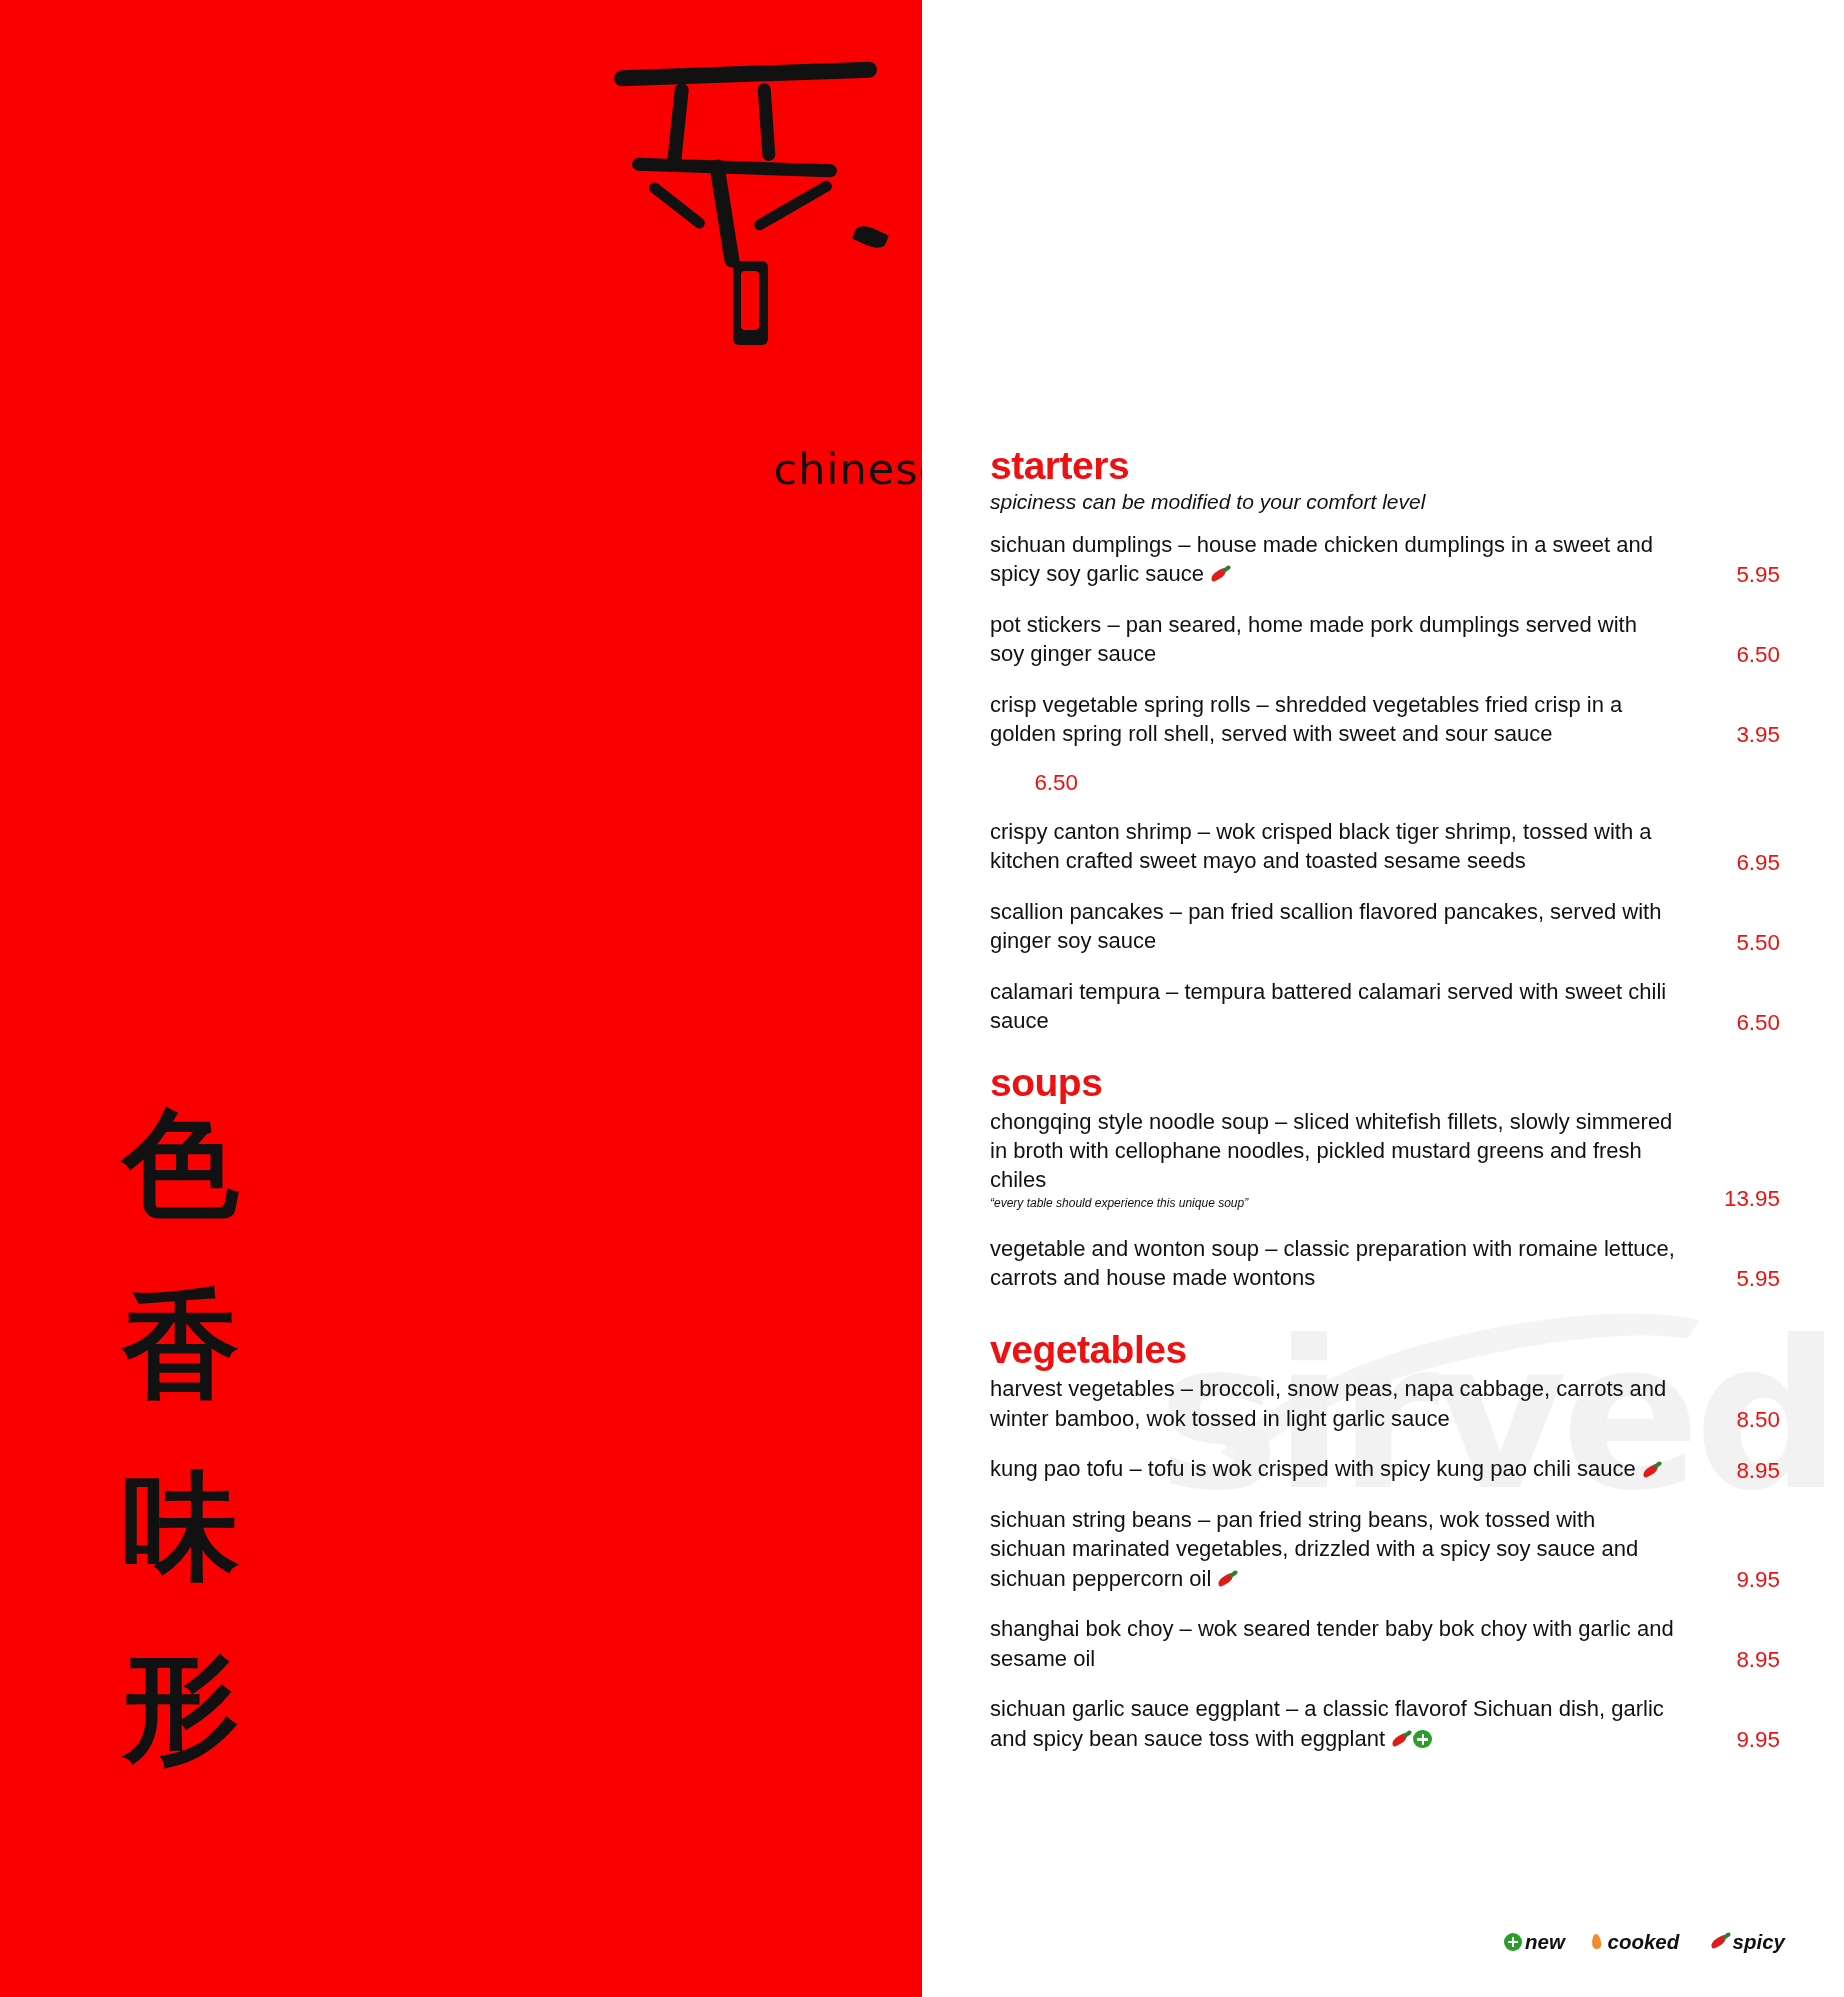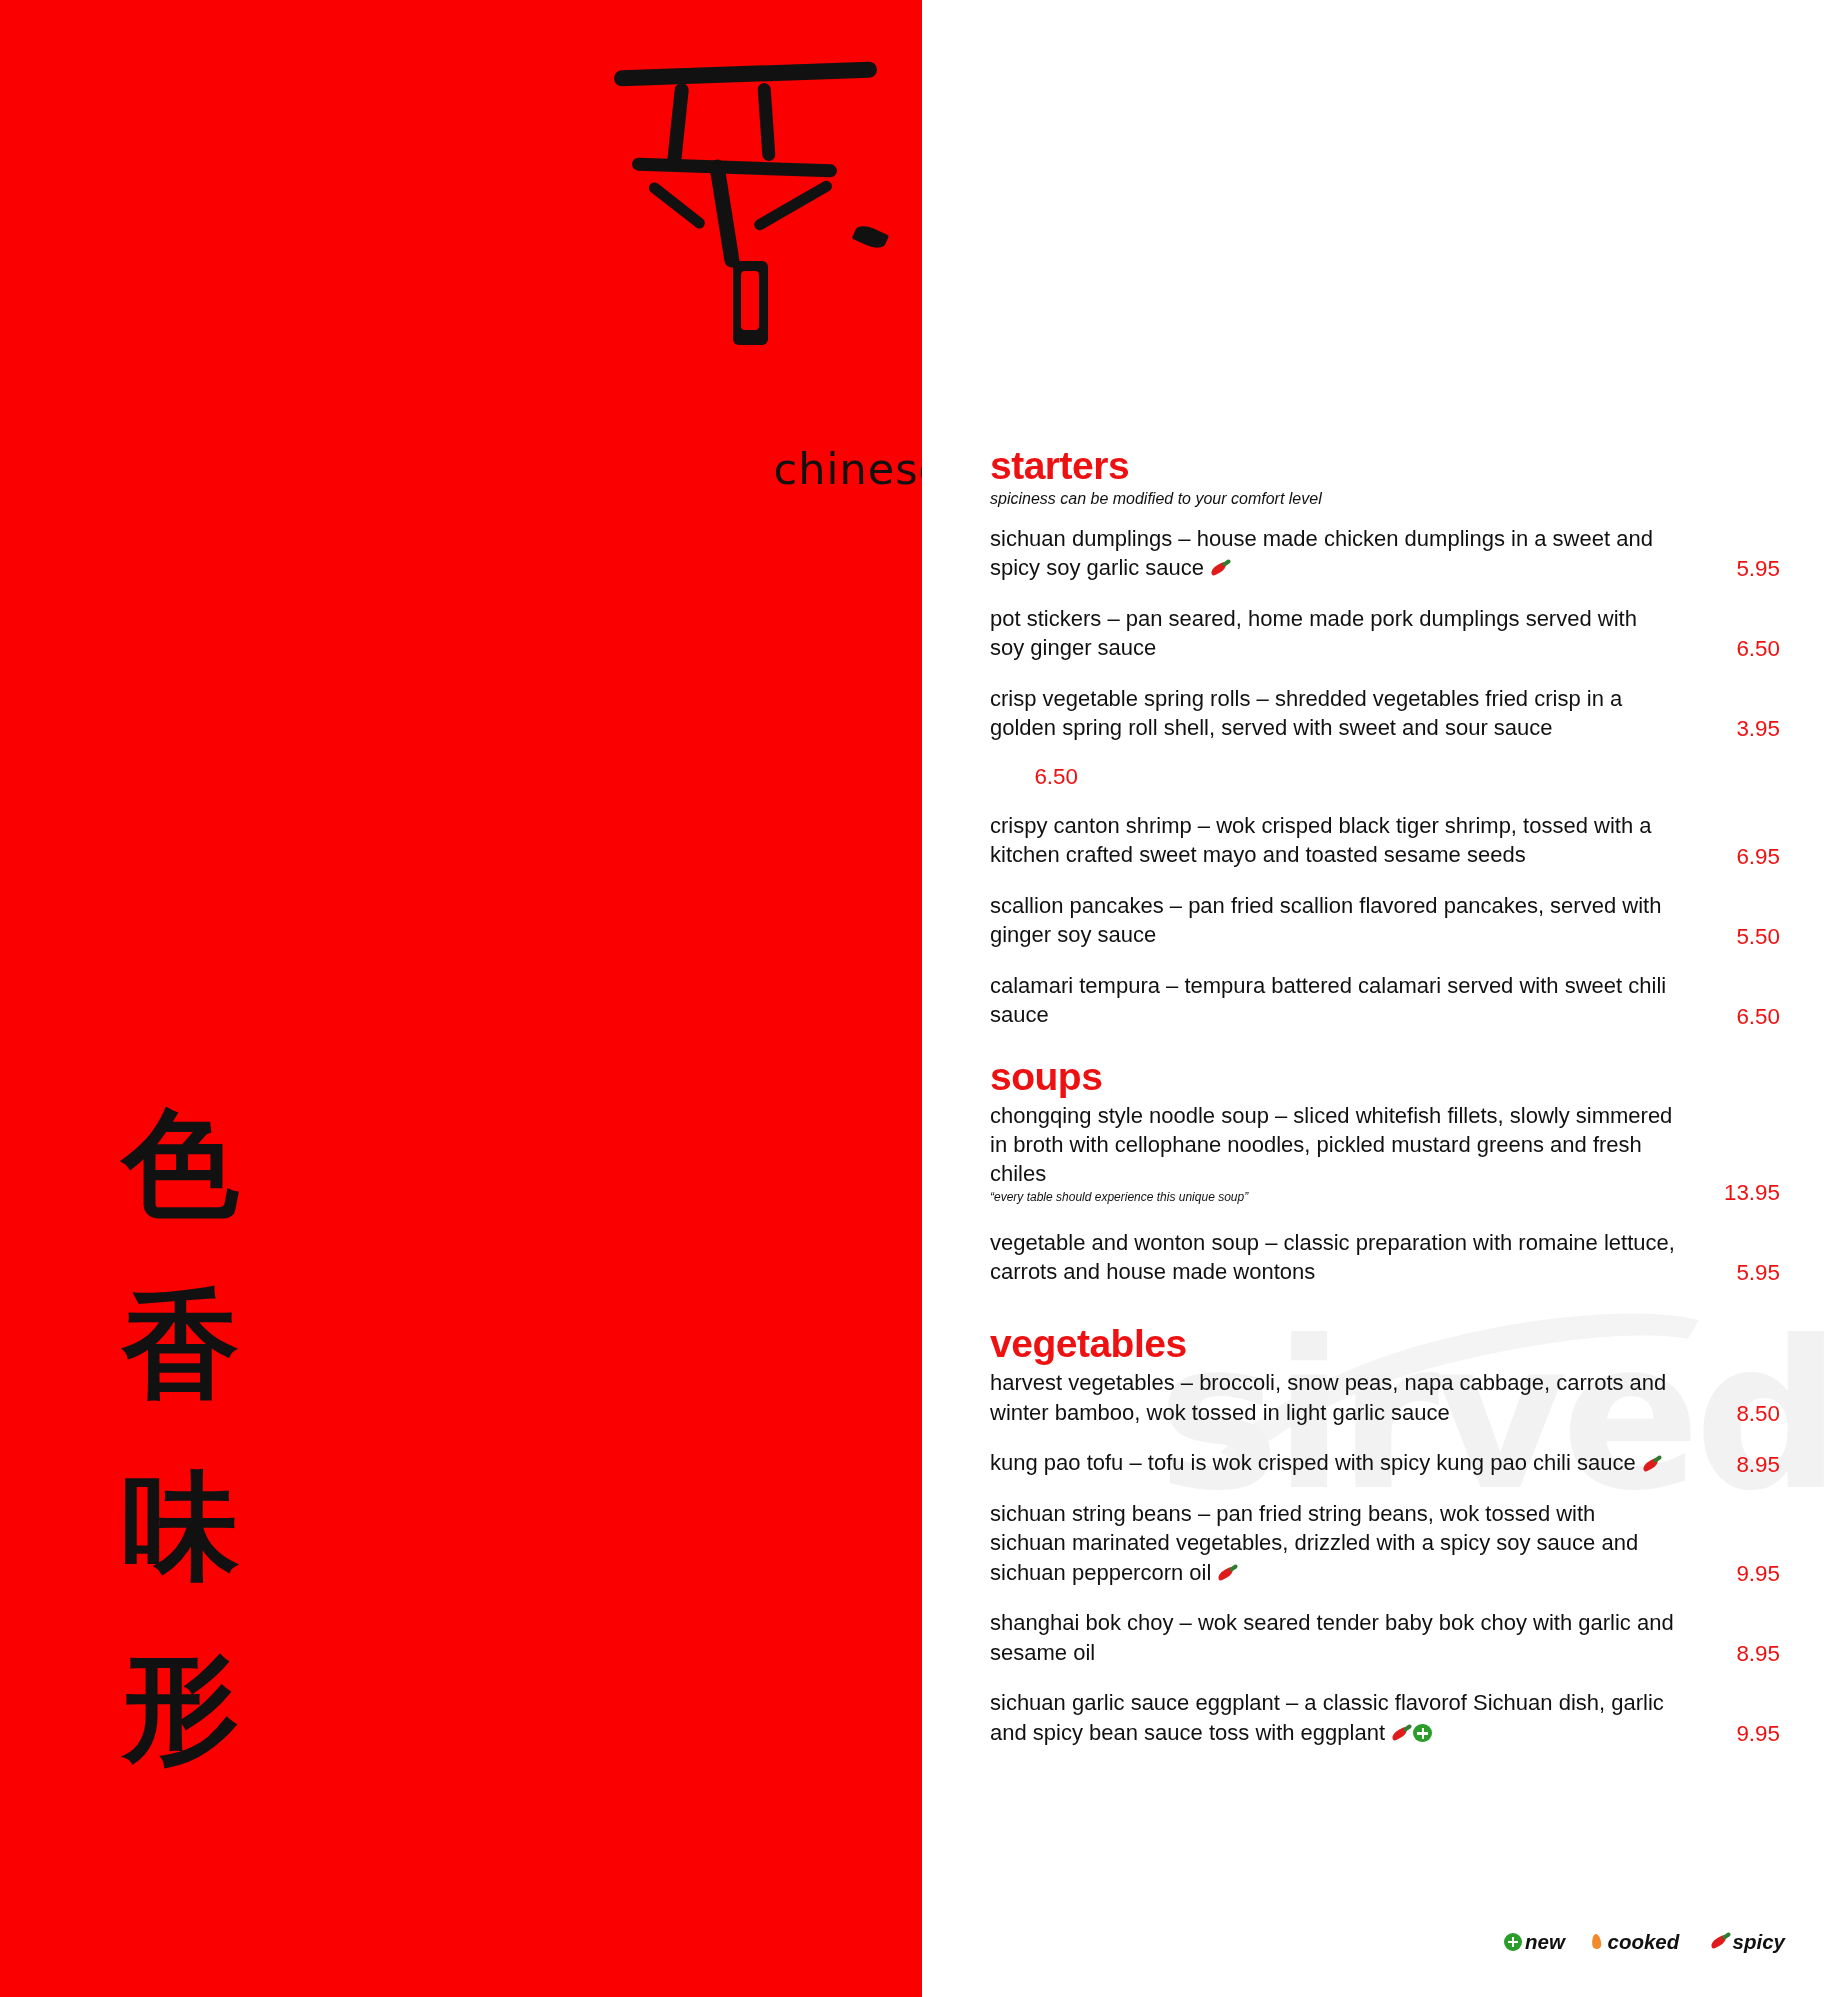--- a/index.html
+++ b/index.html
@@ -111,21 +111,21 @@
 
   .section-title {
     color: #ee1111;
     font-size: 39px;
     font-weight: bold;
     margin: 0 0 2px 0;
     letter-spacing: -0.5px;
   }
   .section-note {
     font-style: italic;
-    font-size: 16px;
+    font-size: 21px;
     color: #111;
     margin: 0 0 15.6px 0;
   }
   .section {
     margin-bottom: 3.9px;
   }
   .section.soups { margin-top: 25px; }
   .section.vegetables { margin-top: 36px; }
 
   .item {

